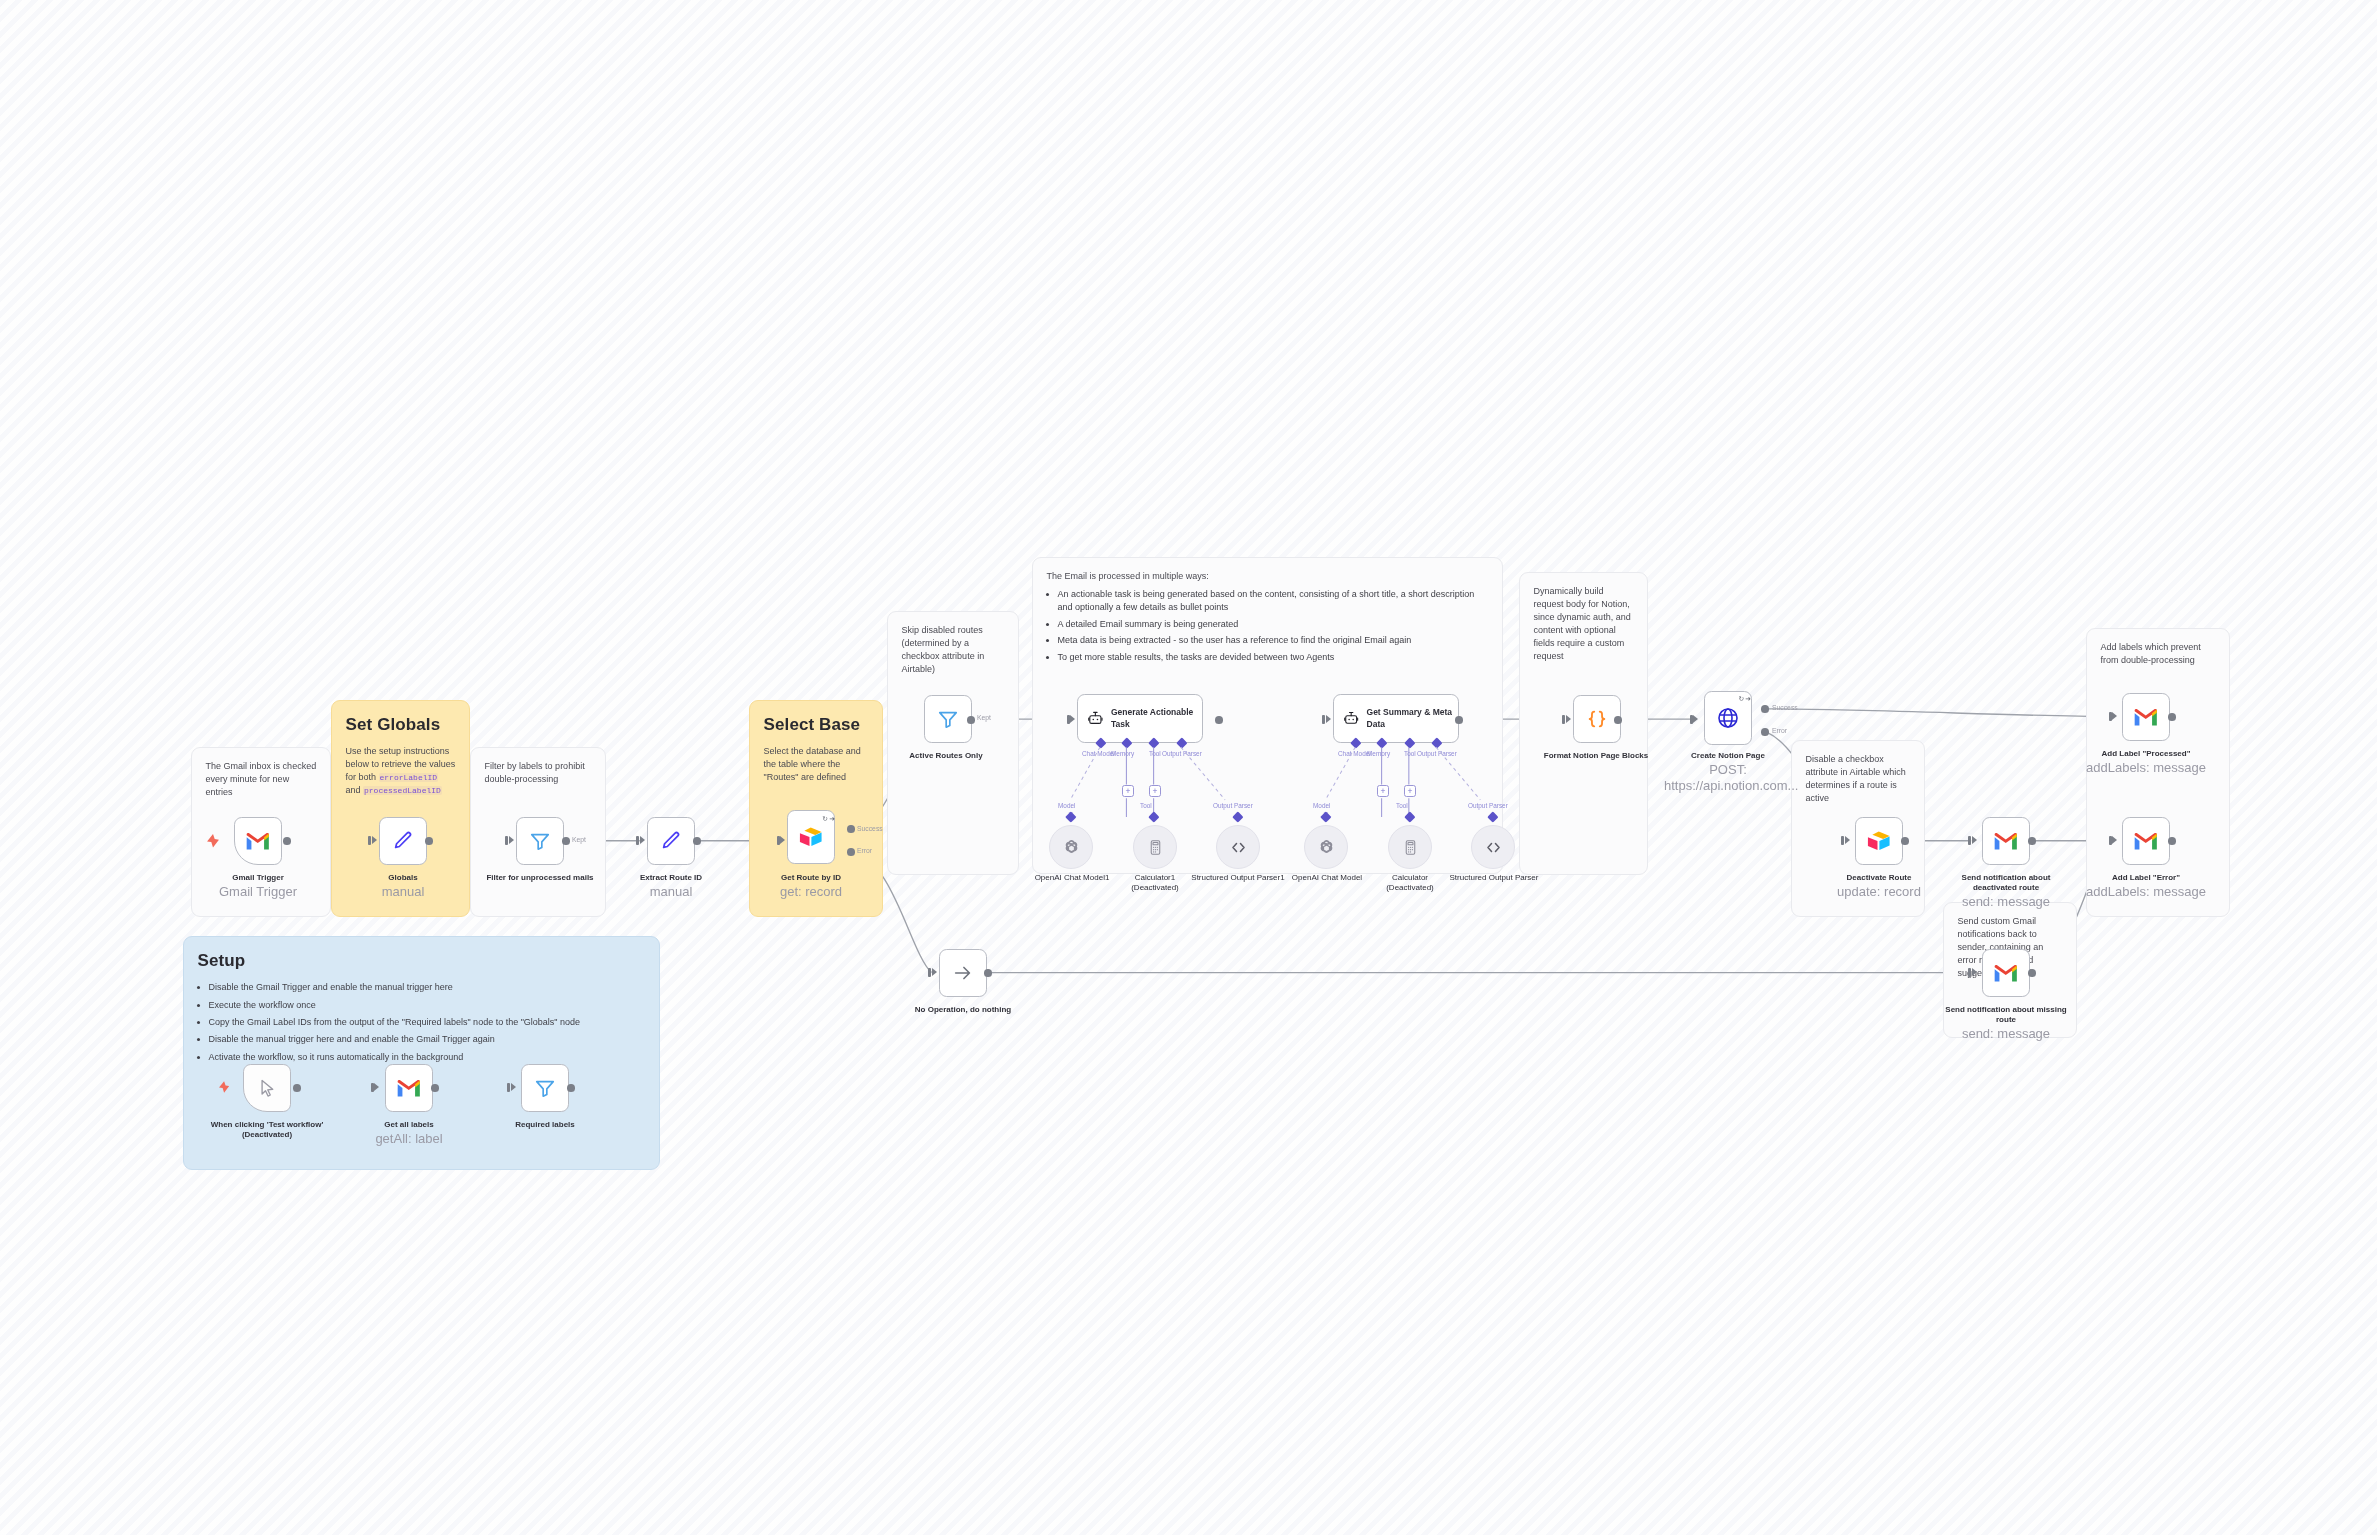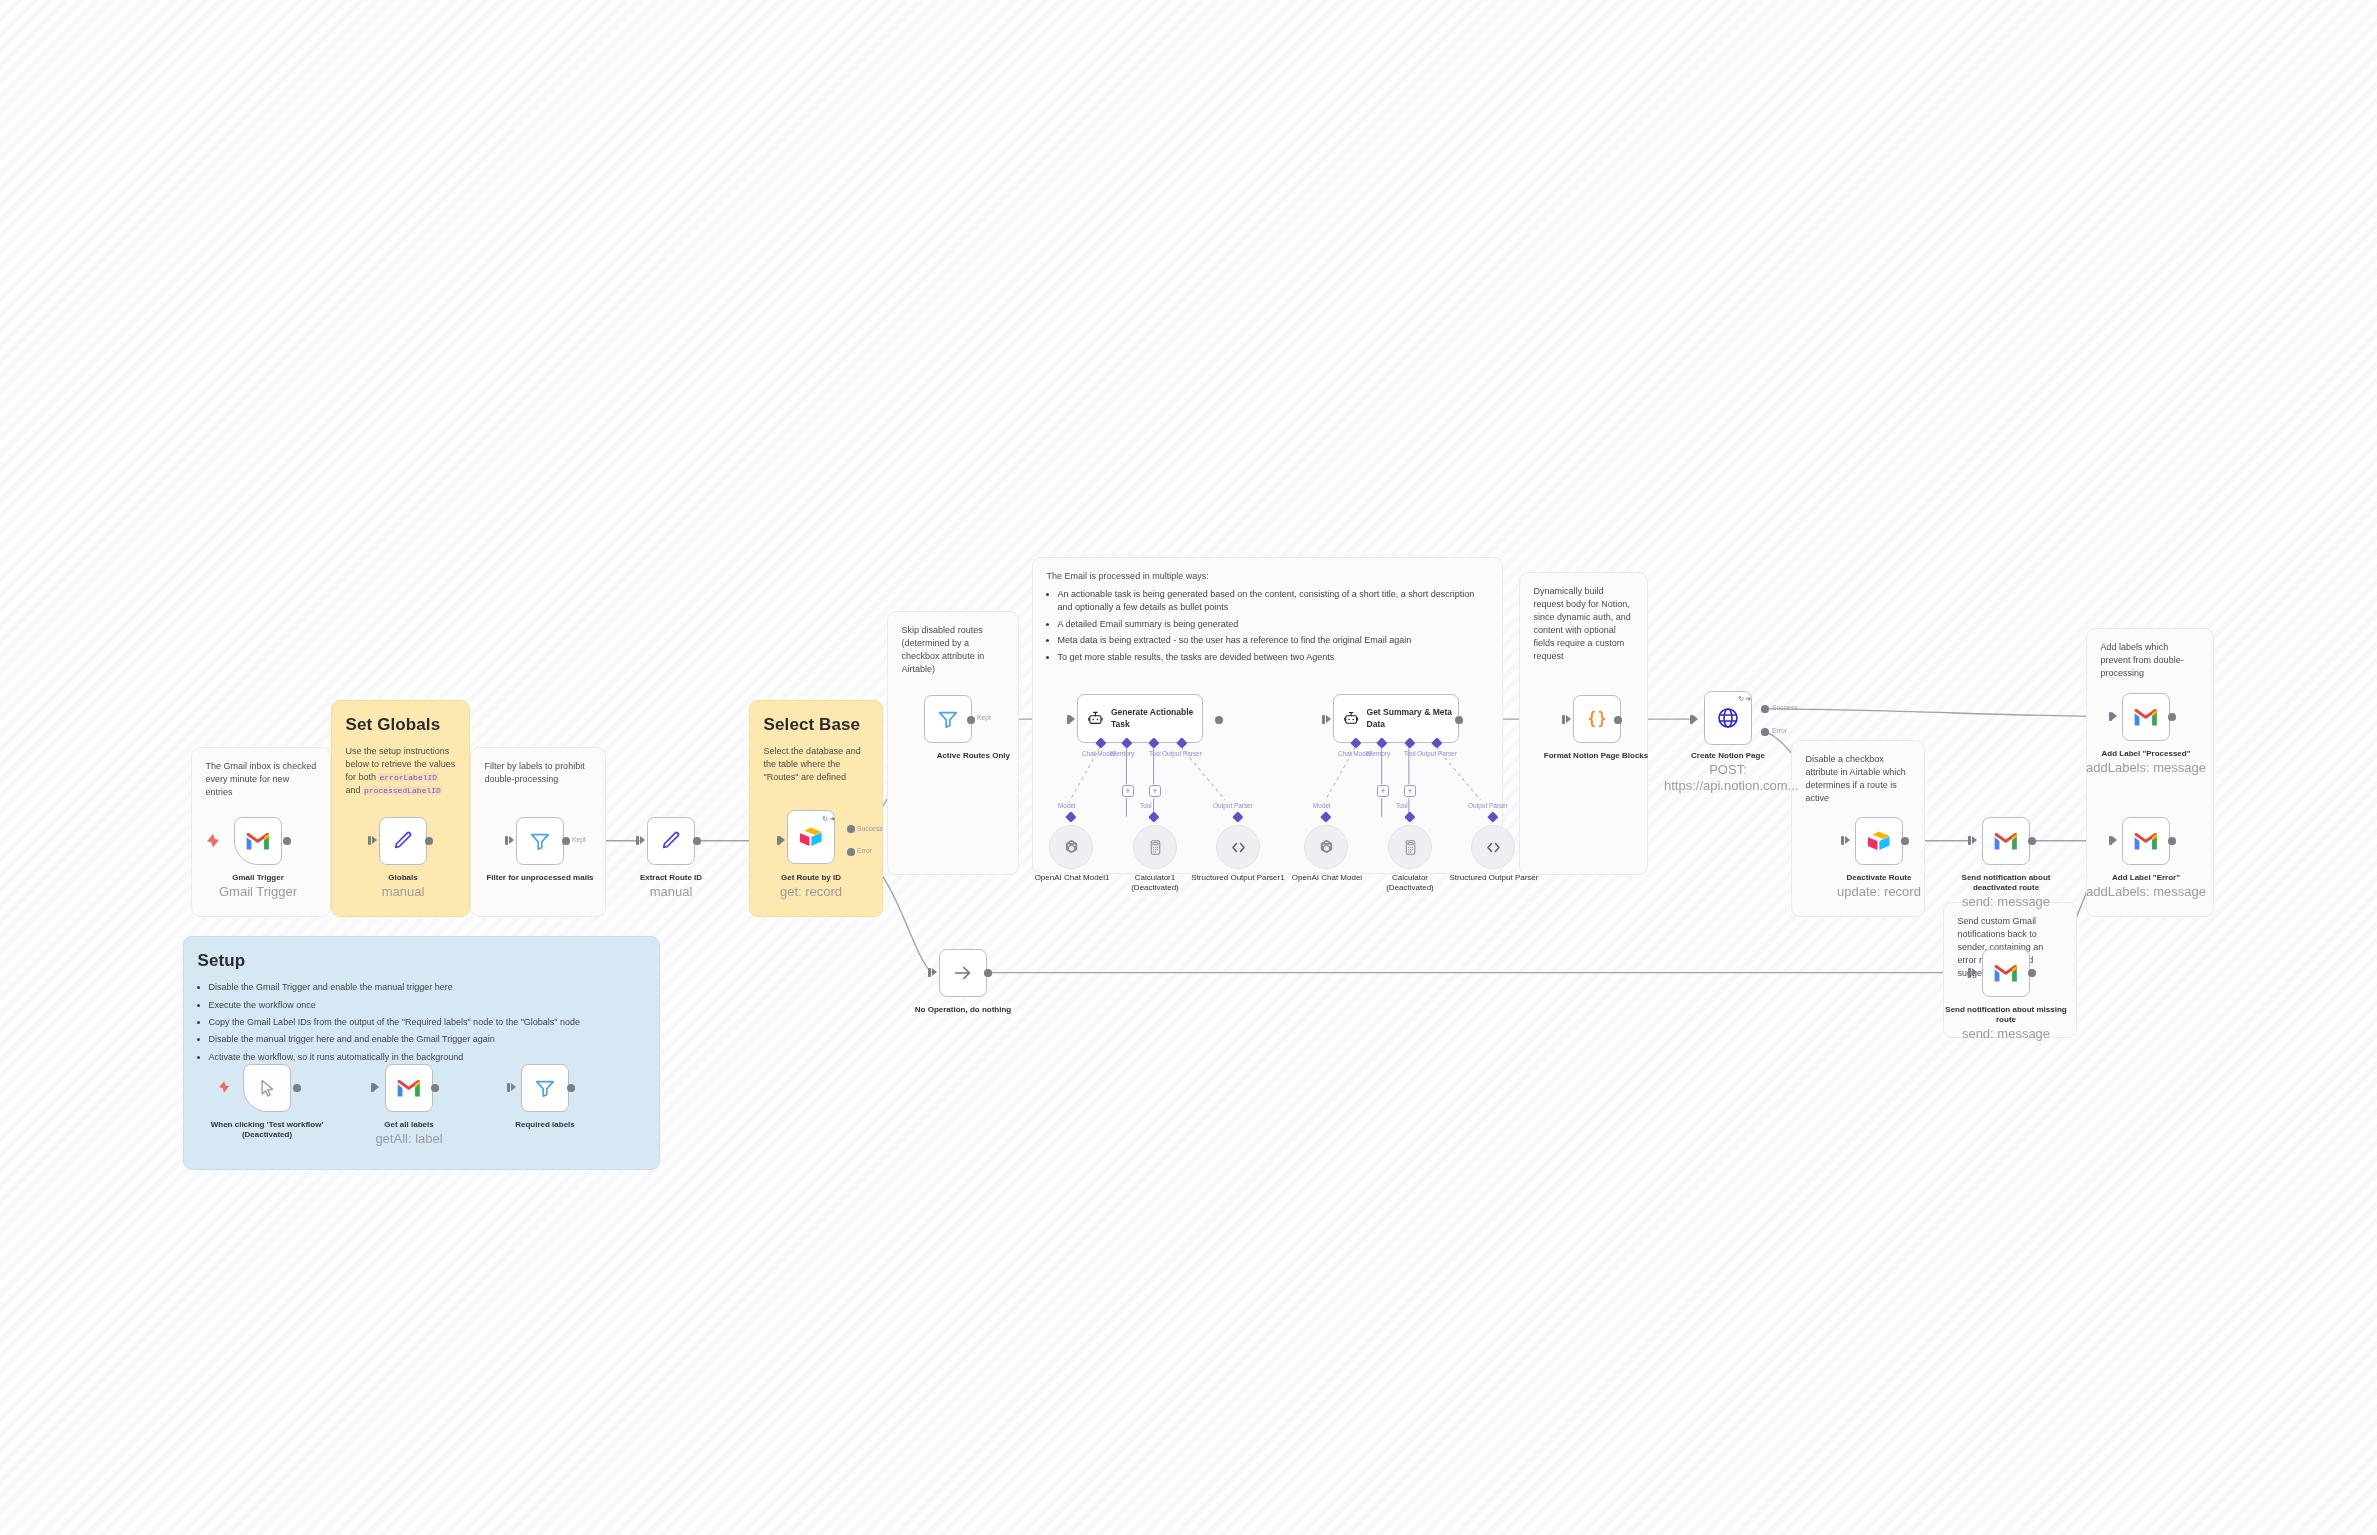--- a/index.html
+++ b/index.html
@@ -195,21 +195,21 @@
 
   <div class="sticky white" style="left:1791px; top:740px; width:134px; height:177px;">
     <div class="txt">Disable a checkbox attribute in Airtable which determines if a route is active</div>
   </div>
 
   <div class="sticky white" style="left:1943px; top:902px; width:134px; height:136px;">
     <div class="txt">Send custom Gmail notifications back to sender, containing an error message and suggestions to fix it</div>
   </div>
   <div class="sticky white" style="left:1943px; top:902px; width:134px; height:0px; border:0; padding:0;"></div>
 
-  <div class="sticky white" style="left:2086px; top:628px; width:128px; height:289px;">
+  <div class="sticky white" style="left:2086px; top:628px; width:144px; height:289px;">
     <div class="txt">Add labels which prevent from double-processing</div>
   </div>
 
   <div class="sticky blue" style="left:183px; top:936px; width:477px; height:234px;">
     <h2>Setup</h2>
     <ul>
       <li>Disable the Gmail Trigger and enable the manual trigger here</li>
       <li>Execute the workflow once</li>
       <li>Copy the Gmail Label IDs from the output of the "Required labels" node to the "Globals" node</li>
       <li>Disable the manual trigger here and and enable the Gmail Trigger again</li>
@@ -297,21 +297,21 @@
 
   <div class="inbar" style="left:930px;top:715px;"></div>
   <div class="inarrow" style="left:933px;top:715px;"></div>
   <div class="node" style="left:924px; top:695px;">
     <svg viewBox="0 0 24 24" width="22" height="22" fill="none" stroke="#4aa3e8" stroke-width="1.8" stroke-linejoin="round">
       <path d="M3 5h18l-7 8v6l-4 2v-8z"></path>
     </svg>
   </div>
   <div class="dot" style="left:967px; top:716px;"></div>
   <div class="elabel" style="left:977px; top:714px;">Kept</div>
-  <div class="nlabel" style="left:882px; top:751px;text-align:right;">
+  <div class="nlabel" style="left:882px; top:751px;">
     <span>Active Routes Only</span>
   </div>
 
   <div class="inbar" style="left:1067px;top:715px;"></div>
   <div class="inarrow" style="left:1070px;top:715px;"></div>
   <div class="node wide" style="left:1077px; top:694px;">
     <svg viewBox="0 0 24 24" width="19" height="19" fill="none" stroke="#1f1f26" stroke-width="1.6">
       <rect x="4" y="8" width="16" height="11" rx="2.5"></rect>
       <path d="M12 4v4M9.5 3.2h5" stroke-linecap="round"></path>
       <circle cx="9" cy="13.5" r="1.1" fill="#1f1f26" stroke="none"></circle>

